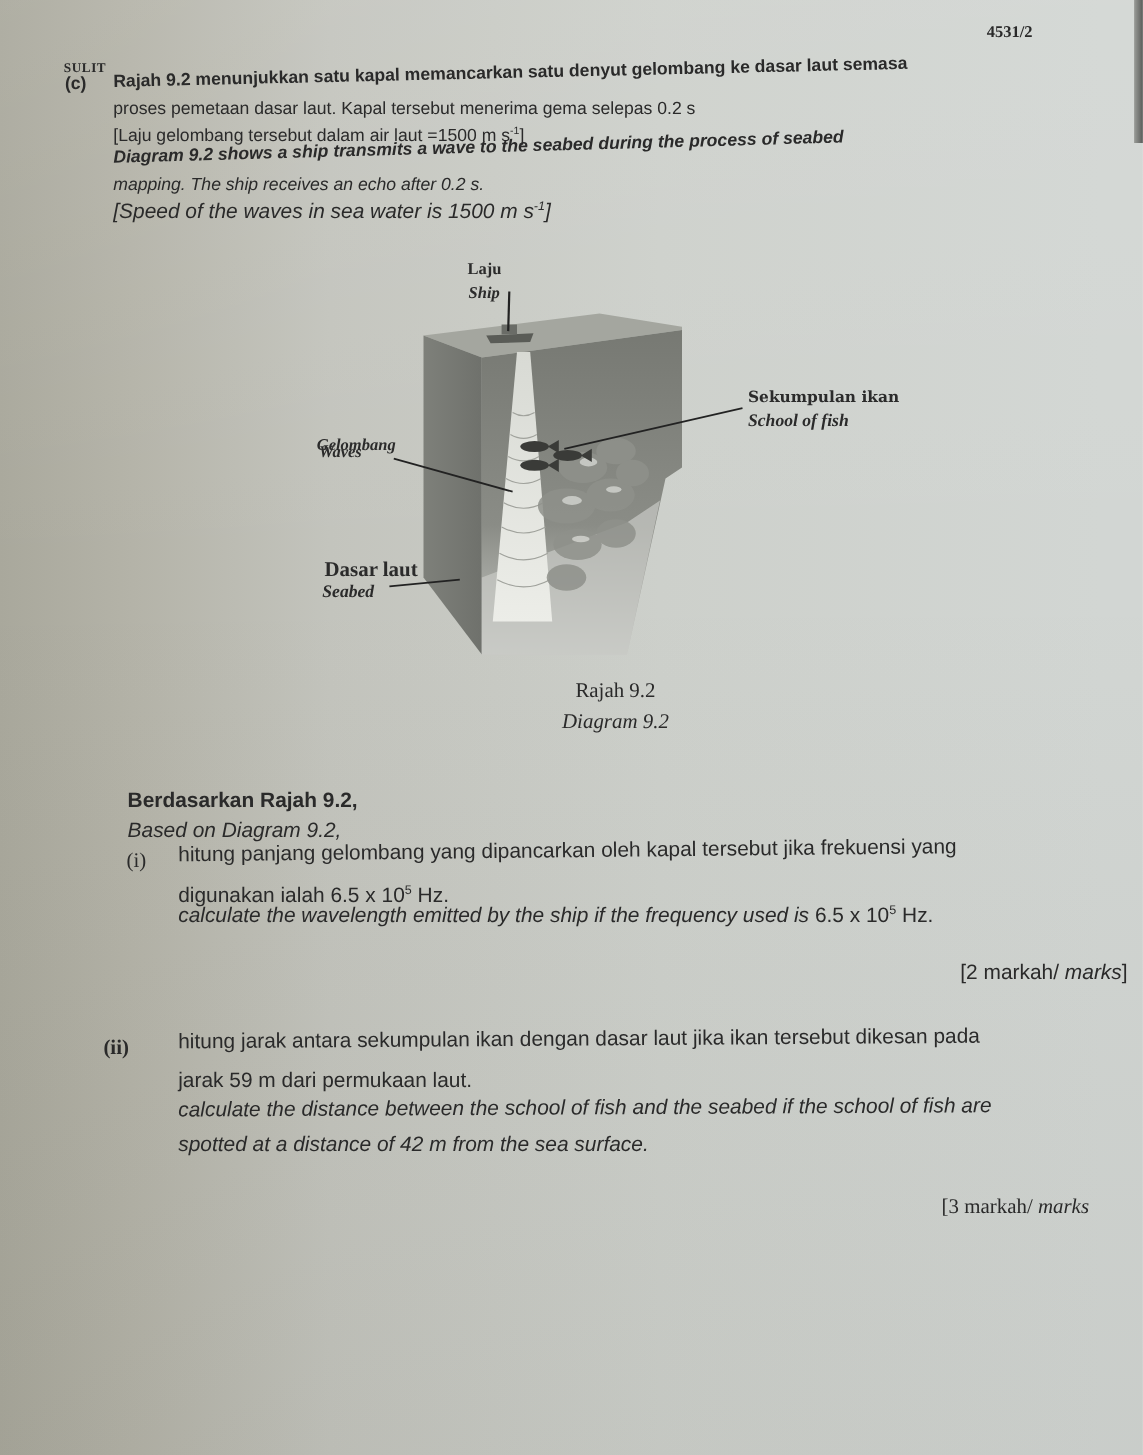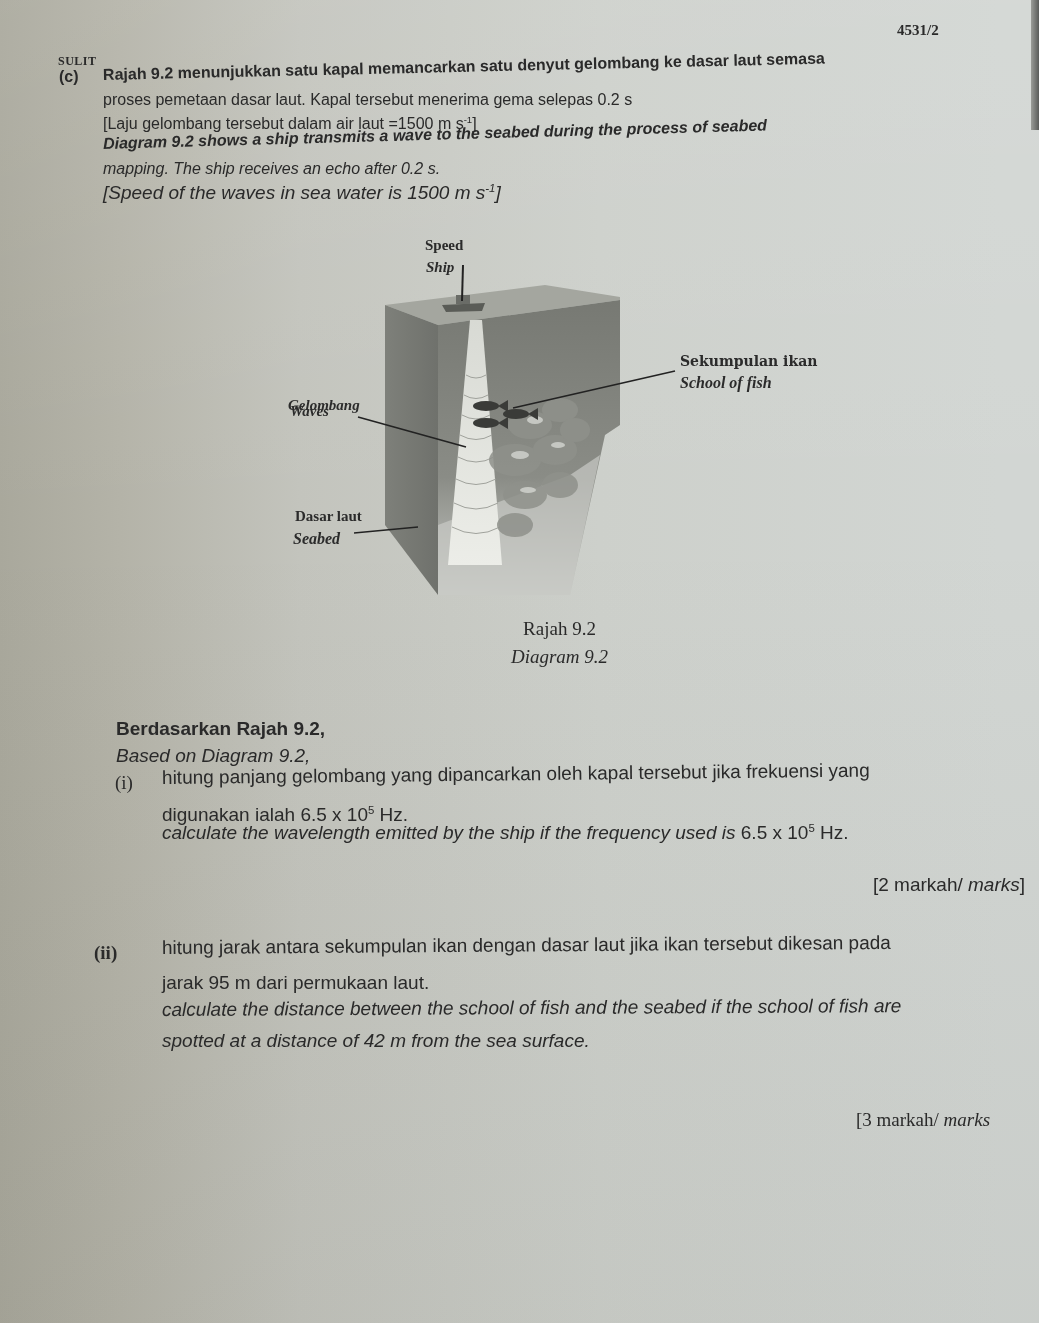--- a/index.html
+++ b/index.html
@@ -118,43 +118,43 @@
       <polygon points="258,189 268,183 268,195"></polygon>
       <ellipse cx="216" cy="198" rx="13" ry="5"></ellipse>
       <polygon points="228,198 238,192 238,204"></polygon>
     </g>
 
     <line x1="405" y1="146" x2="243" y2="183" stroke="#222" stroke-width="1.6"></line>
     <line x1="88" y1="192" x2="196" y2="222" stroke="#222" stroke-width="1.6"></line>
     <line x1="84" y1="308" x2="148" y2="302" stroke="#222" stroke-width="1.6"></line>
   </svg>
 
-  <div class="dlabel" style="left:155px; top:12px;">Speed</div>
+  <div class="dlabel" style="left:155px; top:12px;">Laju</div>
   <div class="dlabel it" style="left:156px; top:34px;">Ship</div>
 
   <div class="dlabel" style="left:410px; top:128px; font-family:'DejaVu Serif', serif; font-size:14px;">Sekumpulan ikan</div>
   <div class="dlabel it" style="left:410px; top:149px; font-size:16px;">School of fish</div>
 
   <div class="dlabel it" style="left:18px; top:172px;">Gelombang</div>
   <div class="dlabel it" style="left:20px; top:178px;">Waves</div>
 
-  <div class="dlabel" style="left:25px; top:283px; font-size:15px;">Dasar laut</div>
+  <div class="dlabel" style="left:25px; top:283px; font-size:19px;">Dasar laut</div>
   <div class="dlabel it" style="left:23px; top:305px; font-size:16px;">Seabed</div>
 </div>
 
 <div class="caption" style="top:618px; left:40px;">Rajah 9.2</div>
 <div class="caption it" style="top:646px; left:40px;">Diagram 9.2</div>
 
 <div class="abs body-text cond" style="left:116px; top:718px;font-weight:bold;">Berdasarkan Rajah 9.2,</div>
 <div class="abs body-text cond it" style="left:116px; top:745px;">Based on Diagram 9.2,</div>
 
 <div class="abs body-text" style="left:115px; top:772px;">(i)</div>
 <div class="abs body-text cond" style="left:162px; top:767px; transform: rotate(-0.6deg); transform-origin:left center;">hitung panjang gelombang yang dipancarkan oleh kapal tersebut jika frekuensi yang</div>
 <div class="abs body-text cond" style="left:162px; top:804px;"><span>digunakan ialah 6.5 x 10</span><sup>5</sup><span> Hz.</span></div>
 <div class="abs body-text cond it" style="left:162px; top:822px;"><span>calculate the wavelength emitted by the ship if the frequency used is </span><span style="font-style:normal">6.5 x 10</span><sup style="font-style:normal">5</sup><span style="font-style:normal"> Hz.</span></div>
 <div class="abs marks cond" style="left:873px; top:874px;text-align:right;"><span>[2 markah/ </span><span class="it">marks</span><span>]</span></div>
 
 <div class="abs body-text" style="left:94px; top:942px;font-weight:bold;">(ii)</div>
 <div class="abs body-text cond" style="left:162px; top:937px; transform: rotate(-0.4deg); transform-origin:left center;">hitung jarak antara sekumpulan ikan dengan dasar laut jika ikan tersebut dikesan pada</div>
-<div class="abs body-text cond" style="left:162px; top:972px;">jarak 95 m dari permukaan laut.</div>
+<div class="abs body-text cond" style="left:162px; top:972px;">jarak 59 m dari permukaan laut.</div>
 <div class="abs body-text cond it" style="left:162px; top:999px; transform: rotate(-0.3deg); transform-origin:left center;">calculate the distance between the school of fish and the seabed if the school of fish are</div>
 <div class="abs body-text cond it" style="left:162px; top:1030px;">spotted at a distance of 42 m from the sea surface.</div>
-<div class="abs marks" style="left:856px; top:1087px;margin-top:22px;"><span>[3 markah/ </span><span class="it">marks</span><span></span></div>
+<div class="abs marks" style="left:856px; top:1087px;"><span>[3 markah/ </span><span class="it">marks</span><span></span></div>
 
 </body></html>

